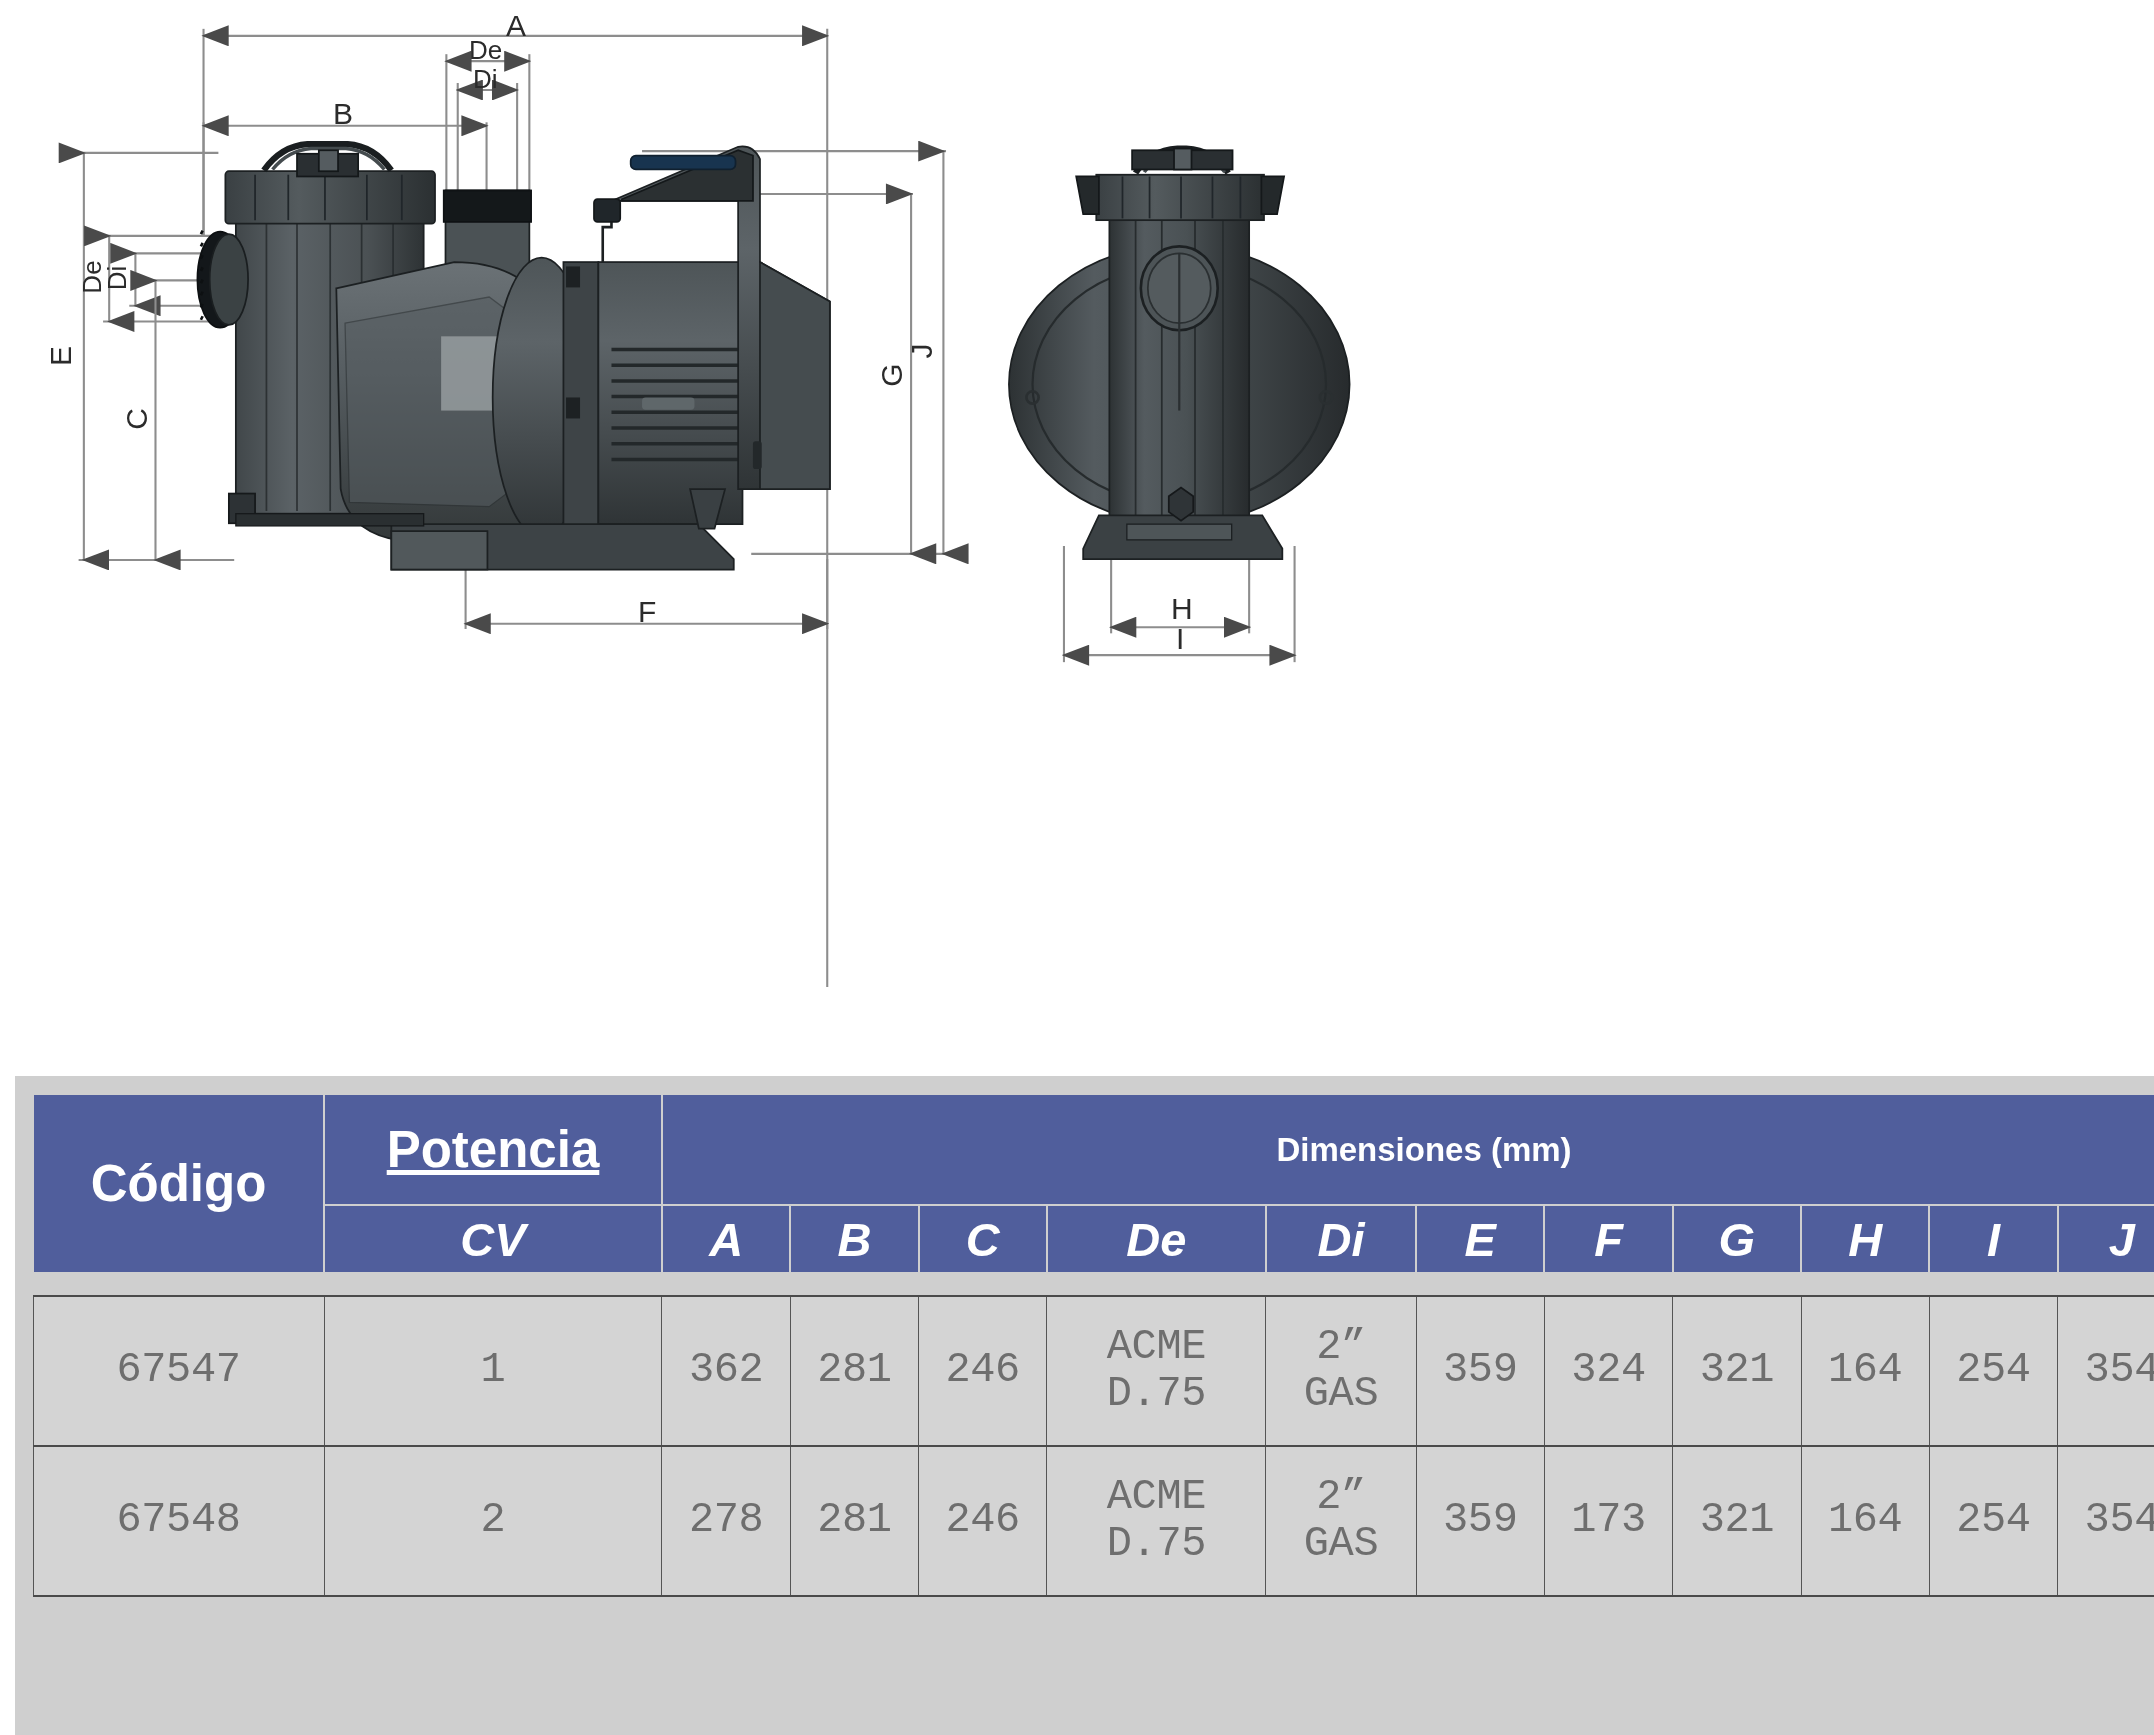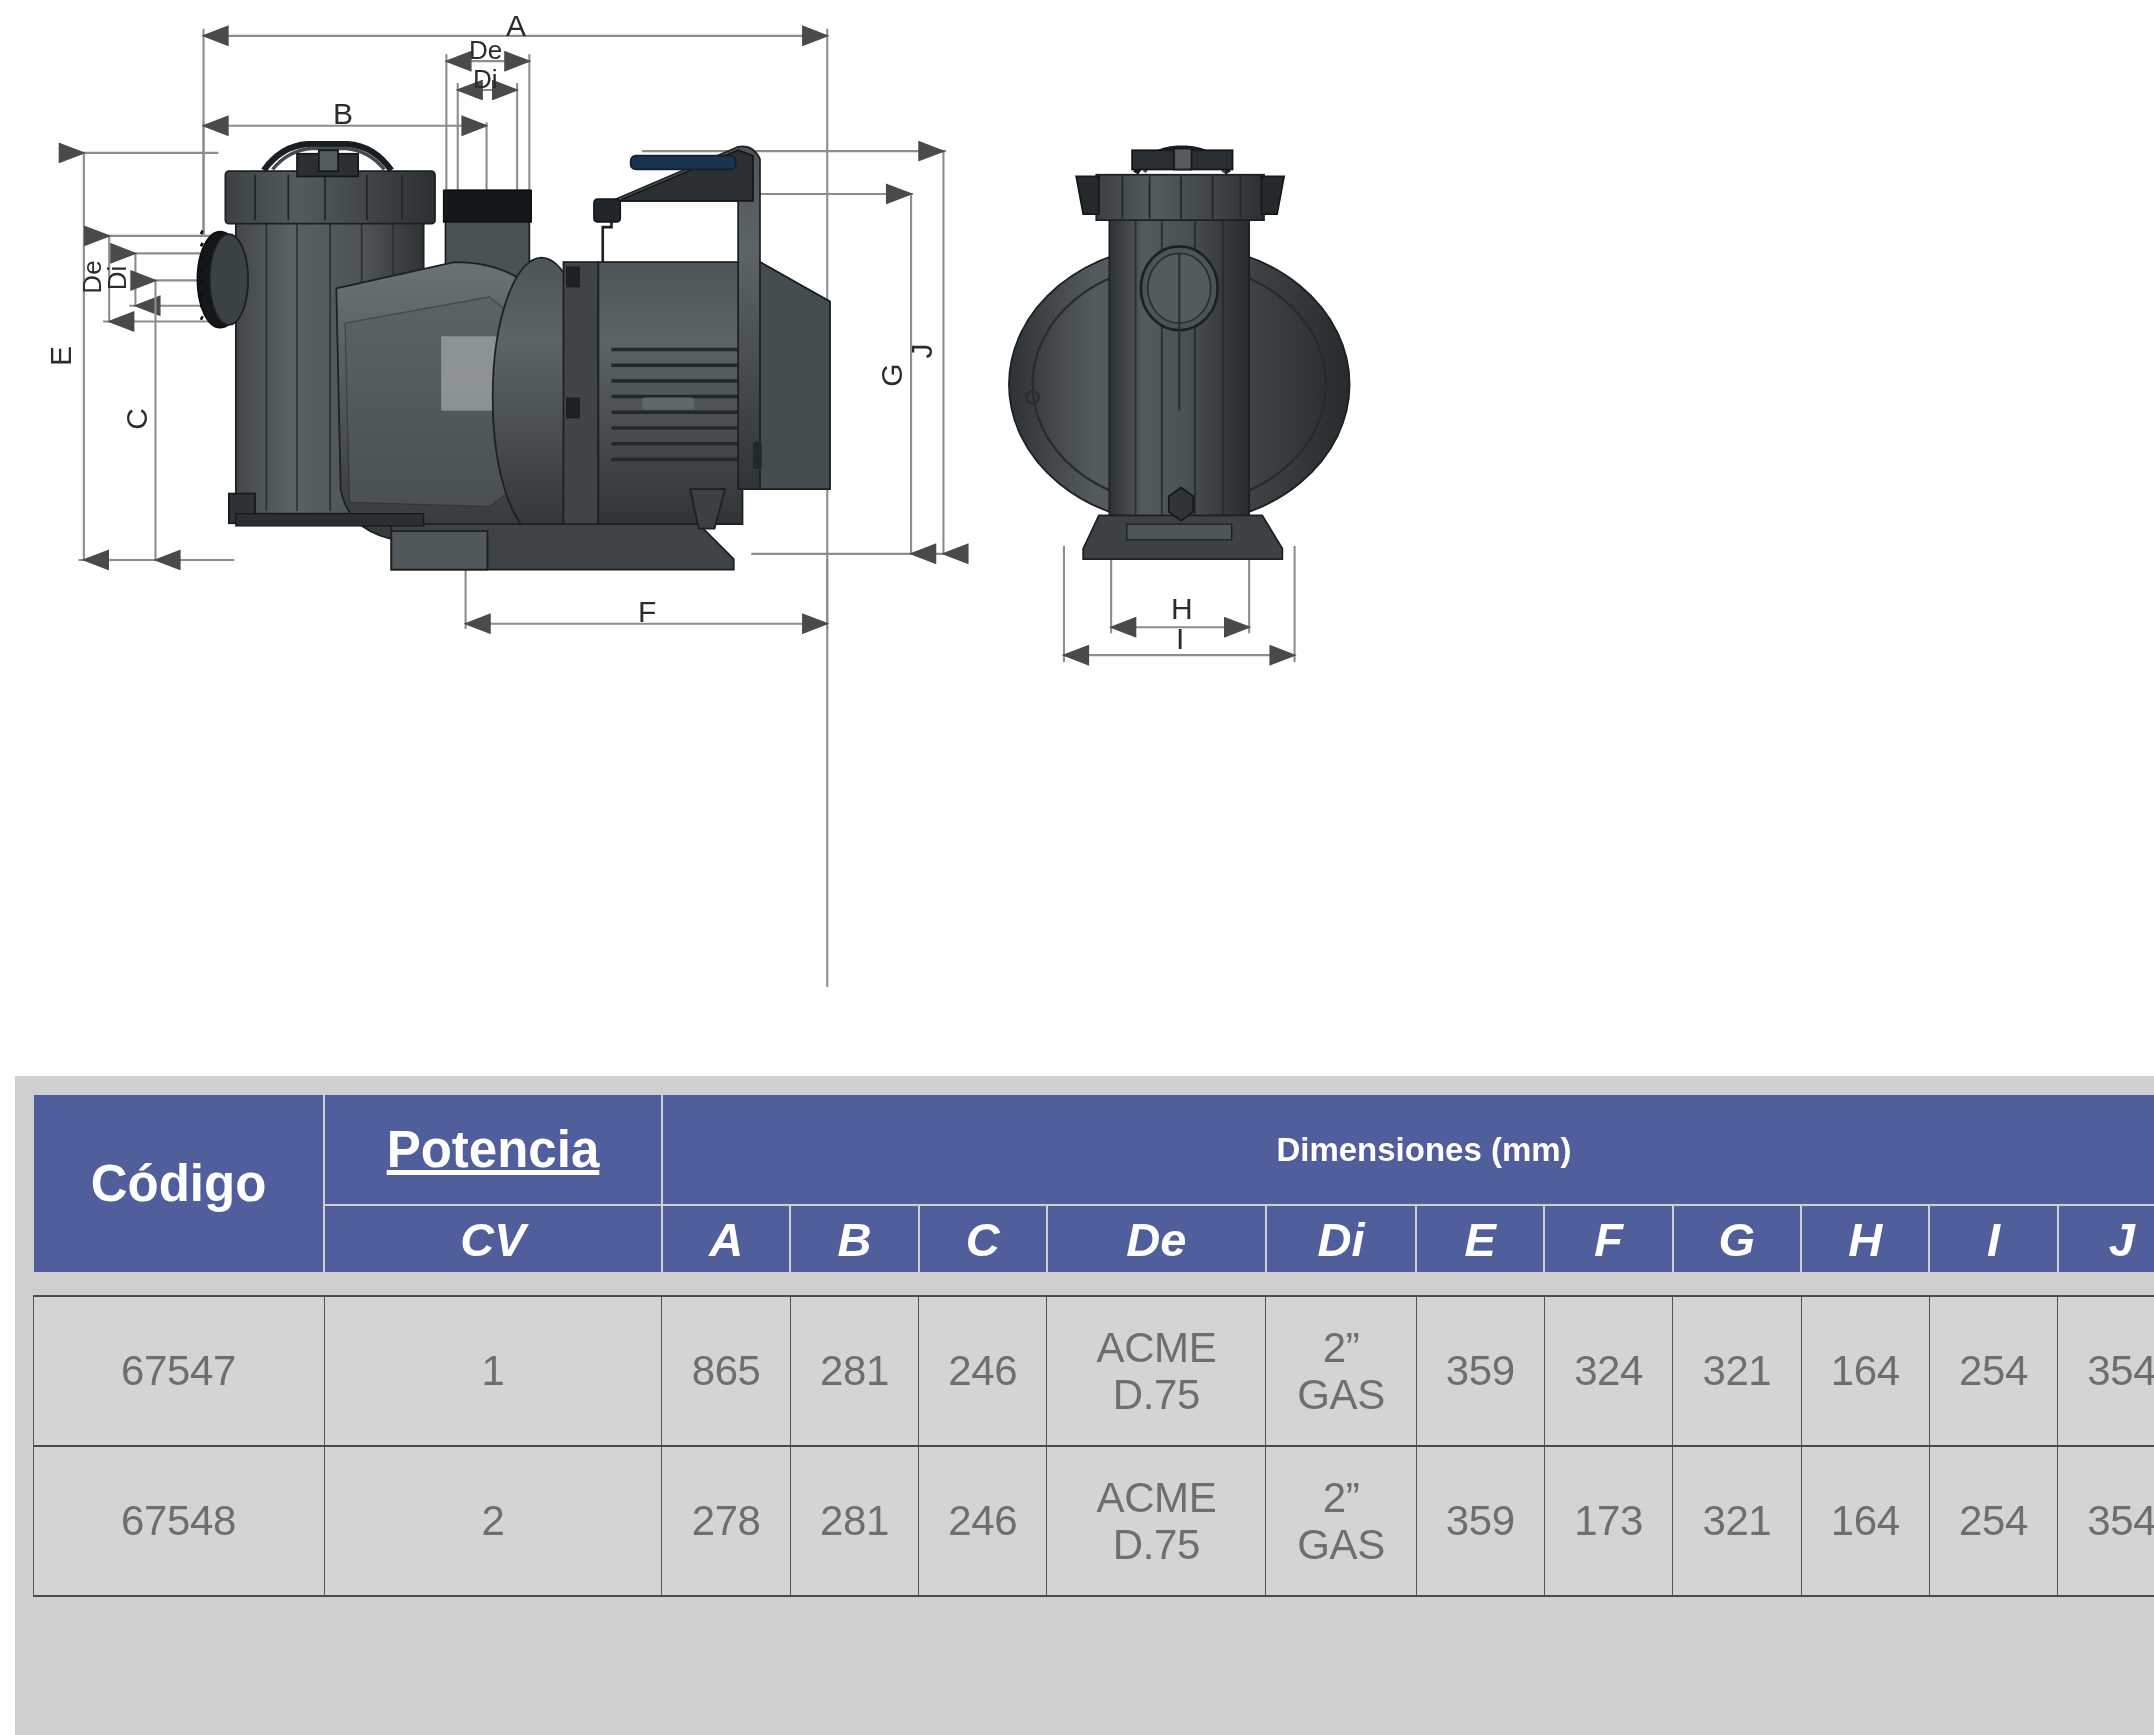--- a/index.html
+++ b/index.html
@@ -72,21 +72,21 @@
   table.spec td {
     background: #d4d4d4;
     border: 1.7px solid #555555;
     border-top: 2.6px solid #4a4a4a;
     border-bottom: 2.6px solid #4a4a4a;
     color: #6e6e6e;
     font-size: 42px;
     text-align: center;
     vertical-align: middle;
     height: 150px;
-    font-family: Liberation Sans, sans-serif;
+    font-family: Liberation Mono, monospace;
     line-height: 1.12;
     letter-spacing: -0.4px;
   }
   tr.spacer td {
     background: #cfcfcf;
     border: none;
     height: 23px;
     padding: 0;
   }
   .two-line { display: block; }
@@ -378,21 +378,21 @@
         </tr>
       </thead>
       <tbody>
         <tr class="spacer">
             <td colspan="13"></td>
           </tr>
 
         <tr>
           <td>67547</td>
           <td>1</td>
-          <td>865</td>
+          <td>362</td>
           <td>281</td>
           <td>246</td>
           <td>
             <span class="two-line">ACME</span>
             <span class="two-line">D.75</span>
           </td>
           <td>
             <span class="two-line">2”</span>
             <span class="two-line">GAS</span>
           </td>

